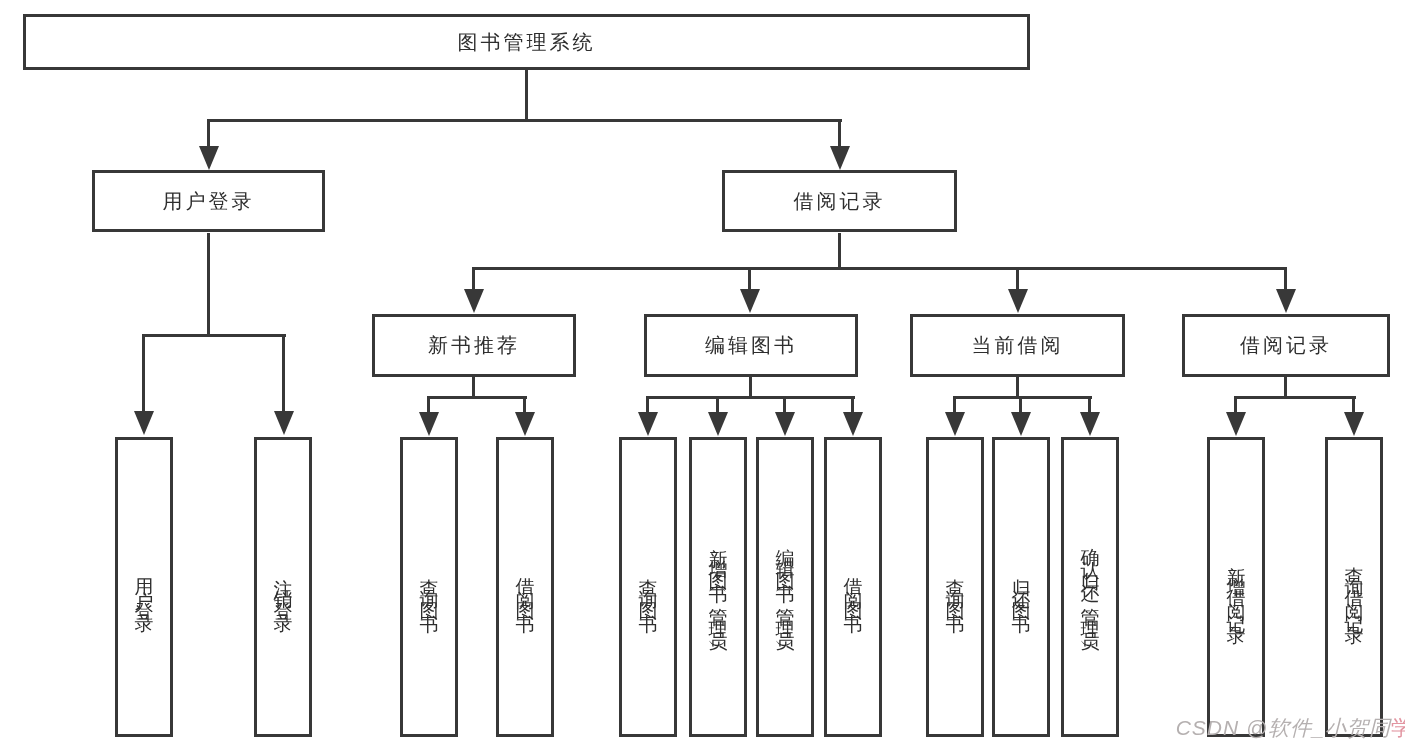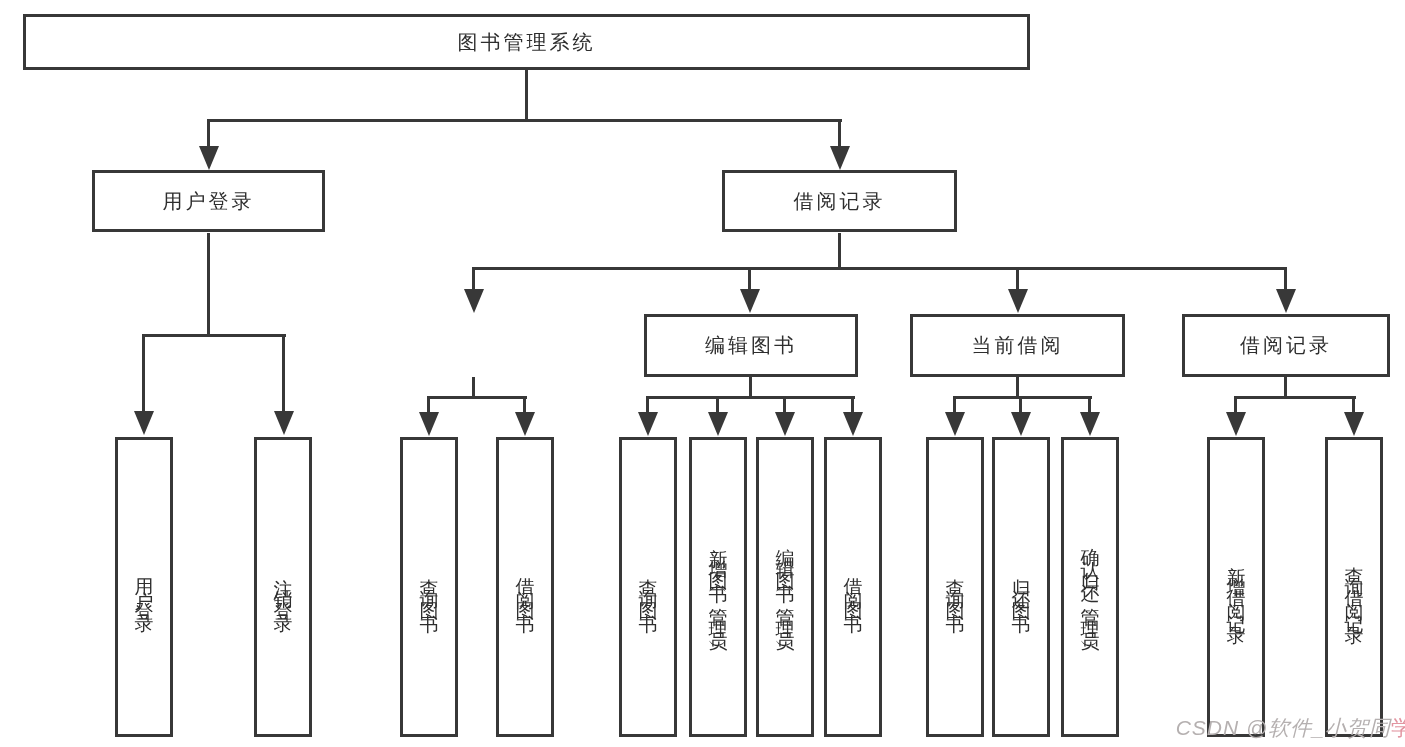--- a/index.html
+++ b/index.html
@@ -70,20 +70,21 @@
 <body>
 
 <div id="canvas">
 
   <div class="box" style="left:13px; top:14px; width:1007px; height:56px;">图书管理系统</div>
 
   <div class="box" style="left:82px; top:170px; width:233px; height:62px;">用户登录</div>
 
   <div class="box" style="left:712px; top:170px; width:235px; height:62px;">借阅记录</div>
 
+  <div class="box" style="left:362px; top:314px; width:204px; height:63px;">新书推荐</div>
 
   <div class="box" style="left:634px; top:314px; width:214px; height:63px;">编辑图书</div>
 
   <div class="box" style="left:900px; top:314px; width:215px; height:63px;">当前借阅</div>
 
   <div class="box" style="left:1172px; top:314px; width:208px; height:63px;">借阅记录</div>
 
   <div class="vbox" style="left:105px; top:437px; width:58px; height:300px;">
     <span>用户登录</span>
   </div>

